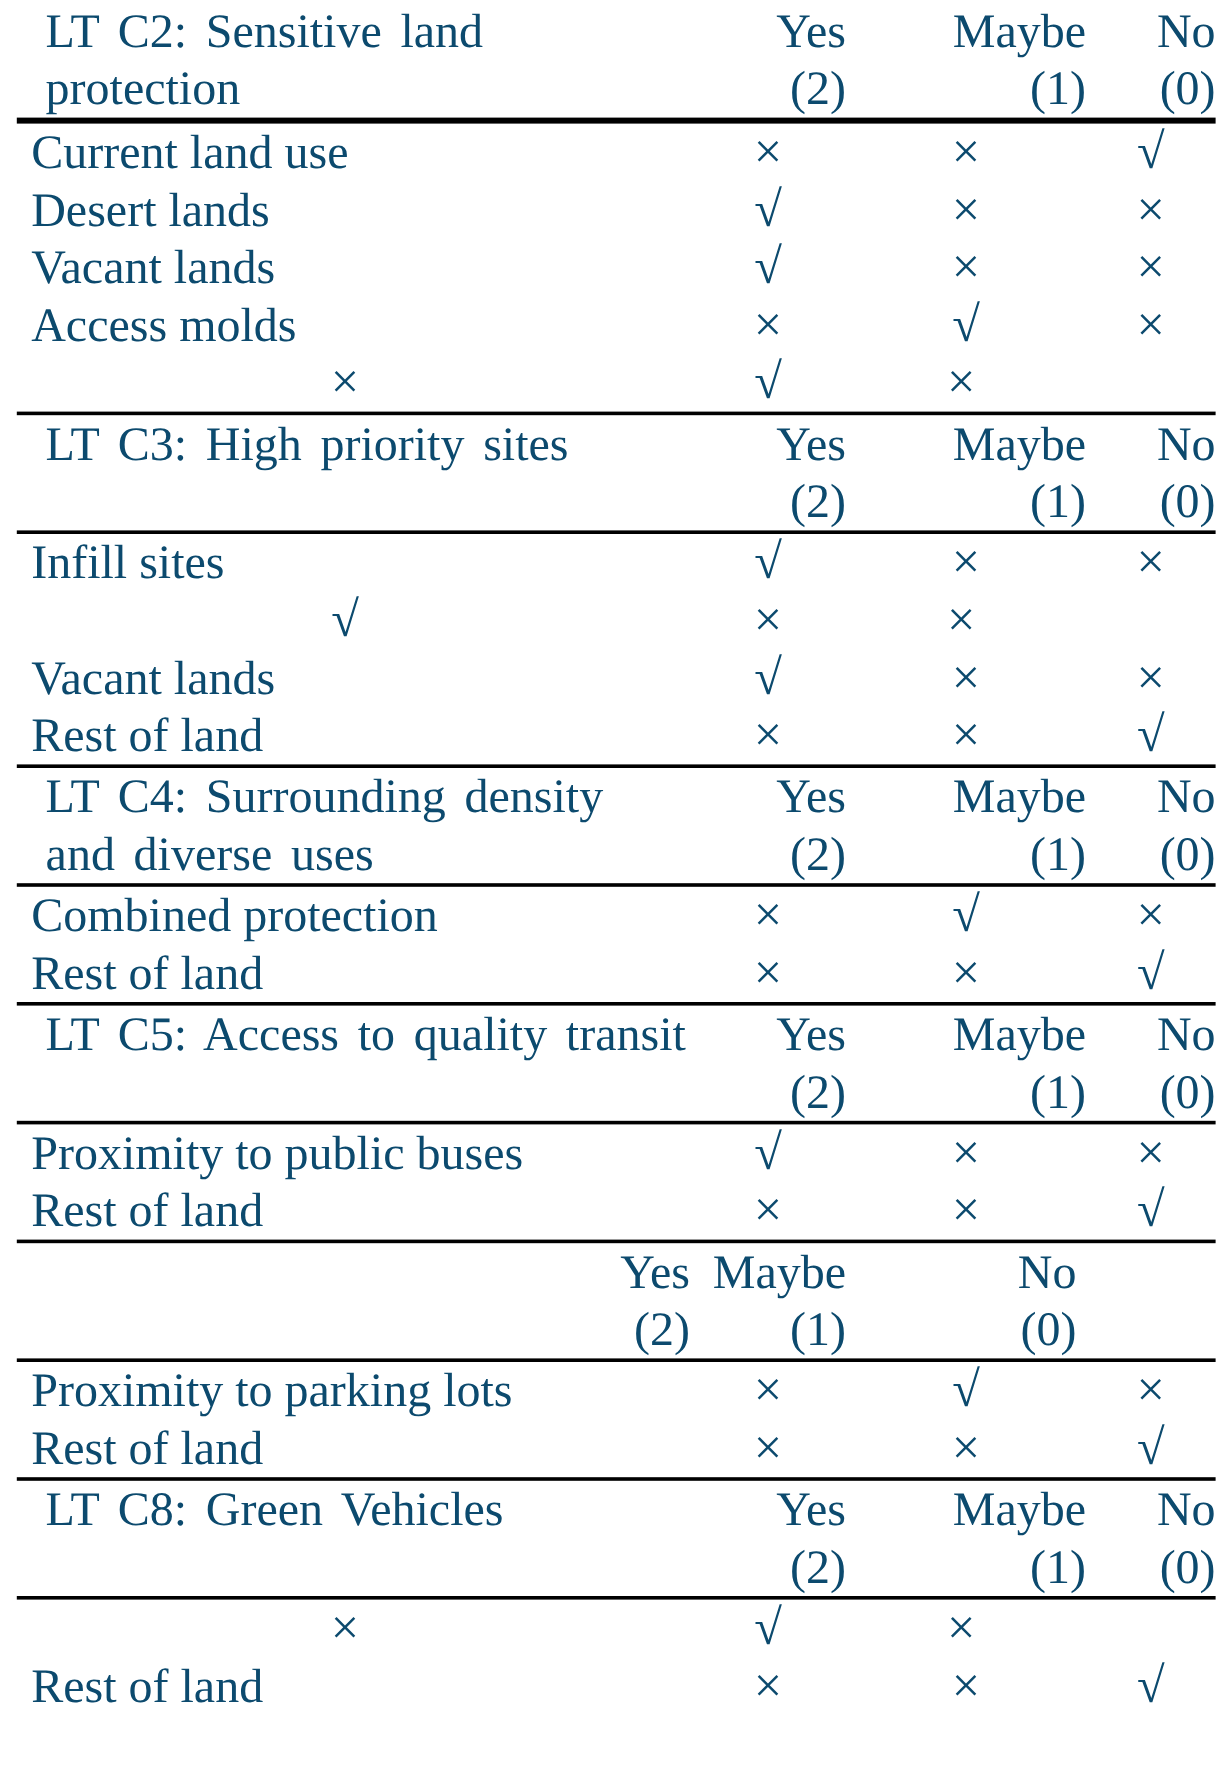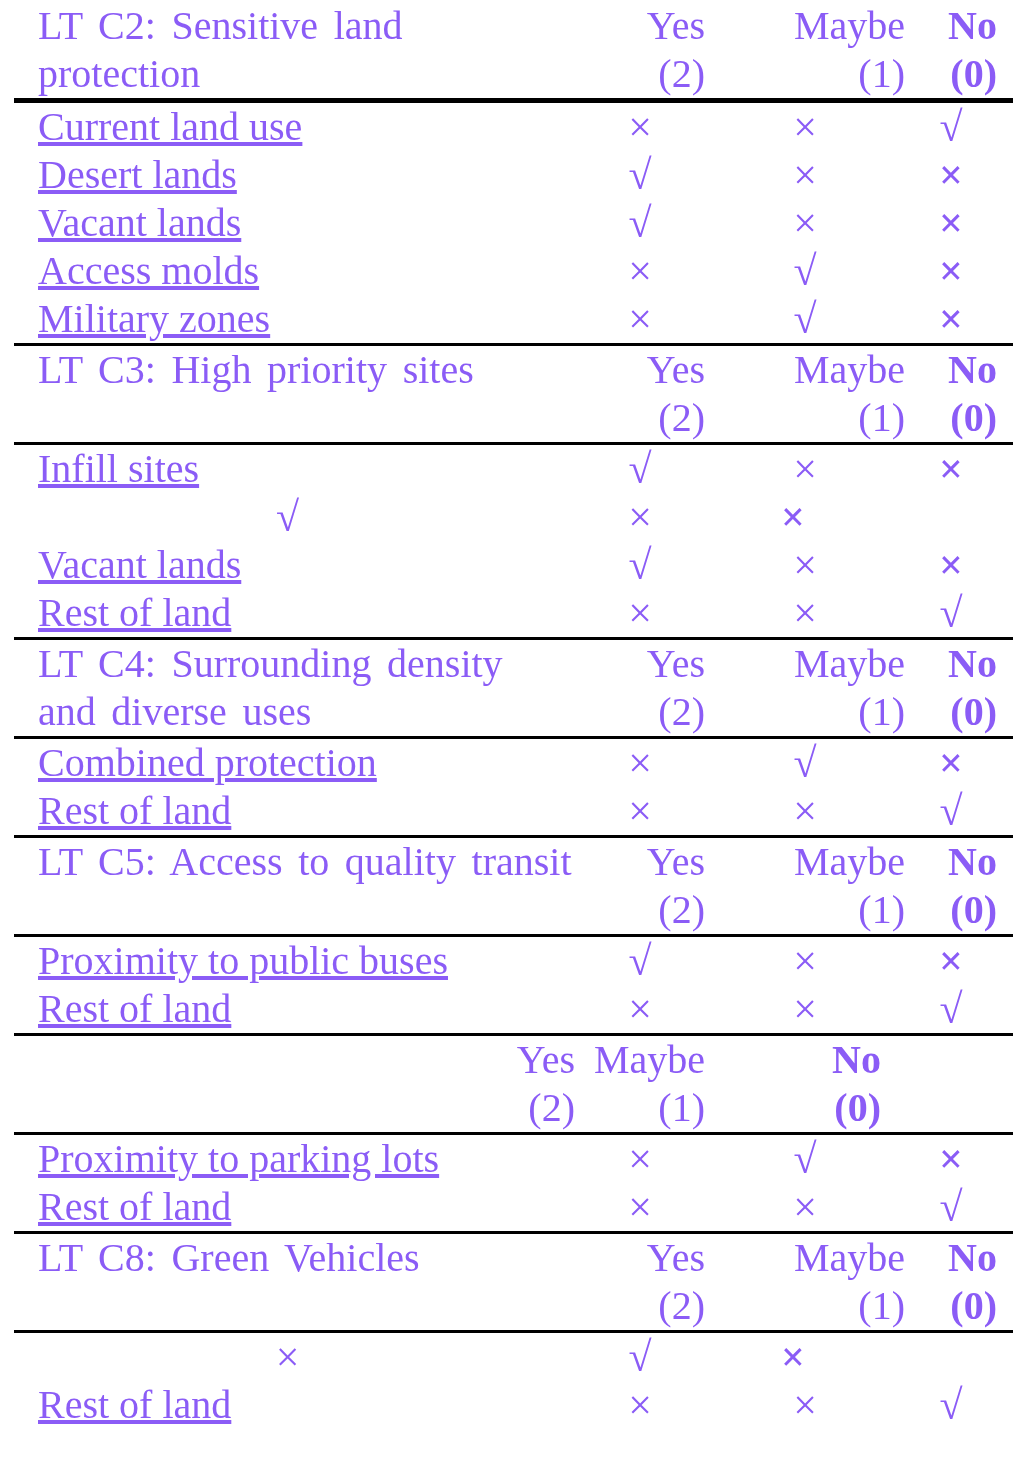--- a/index.html
+++ b/index.html
@@ -1,41 +1,41 @@
 <!DOCTYPE html>
 <html><head>
 <meta charset="utf-8">
 <style>
   html,body{margin:0;padding:0;background:#ffffff;}
   .page{
     width:1021px;height:1476px;box-sizing:border-box;
-    background:#ffffff;color:#8b5cf6;
+    background:#ffffff;color:#0c4a6e;
     font-family:"Liberation Serif", "DejaVu Serif", serif;
     font-size:40px;line-height:48px;
     padding-top:2px;overflow:hidden;
   }
   .hrow,.drow{
     display:grid;
     grid-template-columns:575px 130px 200px 116px;
     align-items:start;
   }
   .hrow{min-height:96px;}
   .hlabel{
     padding-left:38px;
     word-spacing:0.14em;
   }
   .hcol{text-align:right;}
   .hcol div{height:48px;}
-  .dlabel{padding-left:38px;text-decoration:underline;}
+  .dlabel{padding-left:26px;}
   .dmark{
     text-align:center;
     height:48px;
   }
   .mark{font-size:42px;line-height:48px;}
-  .col3{padding-right:24px;font-weight:bold;}
+  .col3{padding-right:8px;}
   .rule{
     background:#000000;
     margin:0 8px 0 14px;
   }
   .rule-thick{height:5px;}
   .rule-mid{height:3px;}
 </style>
 </head>
 <body>
 
@@ -76,21 +76,20 @@
           <div class="dmark"><span class="mark">×</span></div>
           <div class="dmark col3"><span class="mark">×</span></div>
         </div>
         <div class="drow">
           <div class="dlabel">Access molds</div>
           <div class="dmark"><span class="mark">×</span></div>
           <div class="dmark"><span class="mark">√</span></div>
           <div class="dmark col3"><span class="mark">×</span></div>
         </div>
         <div class="drow">
-          <div class="dlabel">Military zones</div>
           <div class="dmark"><span class="mark">×</span></div>
           <div class="dmark"><span class="mark">√</span></div>
           <div class="dmark col3"><span class="mark">×</span></div>
         </div>
         <div class="rule rule-mid"></div>
       </div>
       <div class="section">
         <div class="hrow">
           <div class="hlabel">LT C3: High priority sites</div>
           <div class="hcol">

